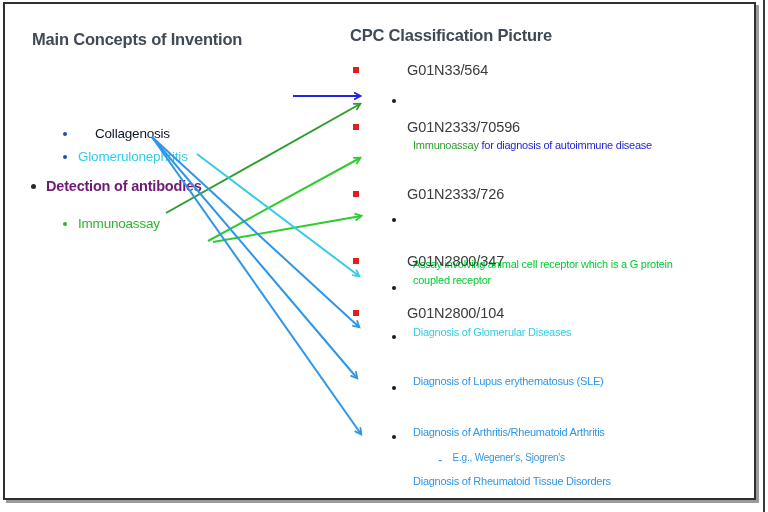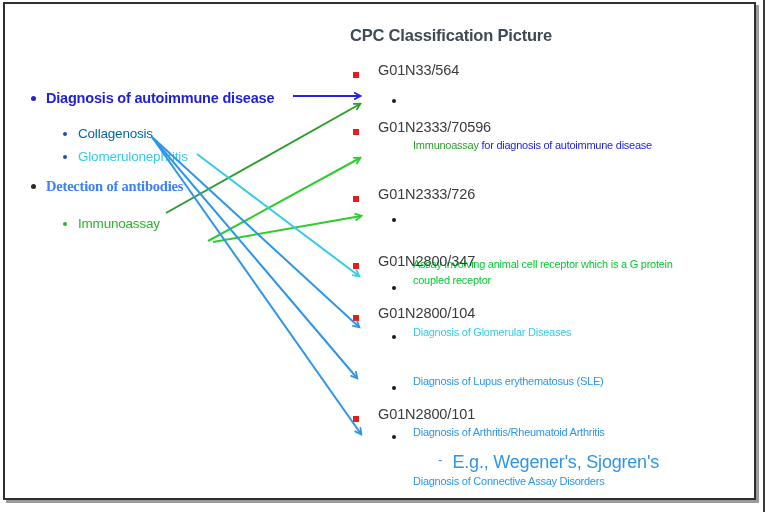--- a/index.html
+++ b/index.html
@@ -20,55 +20,52 @@
   .heading{
     font-size:16.5px;font-weight:bold;color:#3f4a55;letter-spacing:-0.2px;white-space:nowrap;
   }
   .left-item{display:flex;align-items:flex-start;white-space:nowrap;}
   .left-item .lbl{letter-spacing:-0.2px;}
   .l1 .lbl{font-size:14.5px;font-weight:bold;}
   .l2 .lbl{font-size:13.5px;}
   .dot{border-radius:50%;flex:0 0 auto;}
   .l1 .dot{width:5px;height:5px;margin:6px 10px 0 0;}
   .l2 .dot{width:4px;height:4px;margin:6px 11px 0 0;}
-  .code-row{display:flex;align-items:flex-end;white-space:nowrap;}
+  .code-row{display:flex;align-items:flex-start;white-space:nowrap;gap:29px;}
   .code-row .sq{width:6px;height:6px;margin:5px 19px 0 0;flex:0 0 auto;}
   .code-row .code{font-size:14.5px;color:#3b3b3b;letter-spacing:-0.1px;}
   .desc-row{display:flex;align-items:flex-start;}
   .desc-row .bdot{width:4px;height:4px;border-radius:50%;margin:6px 17px 0 0;flex:0 0 auto;}
   .desc-text{font-size:11px;line-height:16px;letter-spacing:-0.25px;white-space:pre-line;max-width:345px;margin-top:44px;}
   .sub-dash-row{display:flex;align-items:flex-start;white-space:nowrap;}
   .sub-dash-row .dash{font-size:13.5px;margin-right:10px;}
-  .sub-dash-row .txt{font-size:18px;letter-spacing:-0.2px;}
+  .sub-dash-row .txt{font-size:10px;letter-spacing:-0.2px;}
   #arrow-layer{position:absolute;left:0;top:0;width:768px;height:512px;pointer-events:none;}
 </style>
 </head>
 <body>
 
 <div class="slide">
 
+  <div class="abs heading" style="left: 27px; top: 26px; color: rgb(63, 74, 85);">Main Concepts of Invention</div>
 
-  <div class="abs left-item l1" style="left:26px;top:86px;">
-    <span class="dot" style="background-color: rgb(34, 34, 208);"></span>
-    <span class="lbl" style="color: rgb(31, 31, 214);">Diagnosis of autoimmune disease</span>
-  </div>
 
   <div class="abs left-item l2" style="left:58px;top:122px;">
     <span class="dot" style="background-color: rgb(31, 79, 174);"></span>
-    <span class="lbl" style="color: #0369a1;">Collagenosis</span>
+    <span class="lbl" style="color: #0f172a; margin-left: 17px;">Collagenosis</span>
   </div>
 
   <div class="abs left-item l2" style="left:58px;top:145px;">
     <span class="dot" style="background-color: rgb(31, 79, 174);"></span>
     <span class="lbl" style="color: rgb(53, 204, 232);">Glomerulonephritis</span>
   </div>
 
   <div class="abs left-item l1" style="left:26px;top:174px;">
     <span class="dot" style="background-color: rgb(42, 42, 42);"></span>
-    <span class="lbl" style="color: #3b82f6; font-family: Liberation Serif, serif;">Detection of antibodies</span>
+    <span class="lbl" style="color: #701a75;">Detection of antibodies</span>
   </div>
 
   <div class="abs left-item l2" style="left:58px;top:212px;">
     <span class="dot" style="background-color: rgb(45, 179, 45);"></span>
     <span class="lbl" style="color: rgb(45, 179, 45);">Immunoassay</span>
   </div>
 
 
   <div class="abs heading" style="left: 345px; top: 22px; color: rgb(63, 74, 85);">CPC Classification Picture</div>
 
@@ -112,27 +109,23 @@
   <div class="abs desc-row" style="left:387px;top:325px;">
     <span class="bdot" style="background-color: rgb(26, 26, 26);"></span>
     <span class="desc-text" style="color: rgb(46, 150, 232);">Diagnosis of Lupus erythematosus (SLE)</span>
   </div>
 
   <div class="abs desc-row" style="left:387px;top:376px;">
     <span class="bdot" style="background-color: rgb(26, 26, 26);"></span>
     <span class="desc-text" style="color: rgb(46, 150, 232);">Diagnosis of Arthritis/Rheumatoid Arthritis</span>
   </div>
 
-  <div class="abs code-row" style="left:348px;top:402px;">
-    <span class="sq" style="background-color: rgb(224, 31, 31);"></span>
-    <span class="code">G01N2800/101</span>
-  </div>
   <div class="abs desc-row" style="left:387px;top:425px;">
     <span class="bdot" style="background-color: rgb(26, 26, 26);"></span>
-    <span class="desc-text" style="color: rgb(46, 150, 232);">Diagnosis of Connective Assay Disorders</span>
+    <span class="desc-text" style="color: rgb(46, 150, 232);">Diagnosis of Rheumatoid Tissue Disorders</span>
   </div>
   <div class="abs sub-dash-row" style="left:433px;top:448px;">
     <span class="dash" style="color: rgb(46, 150, 232);">-</span>
     <span class="txt" style="color: rgb(46, 150, 232);">E.g., Wegener's, Sjogren's</span>
   </div>
 
 </div>
 
 <svg id="arrow-layer" xmlns="http://www.w3.org/2000/svg">
     <defs>

